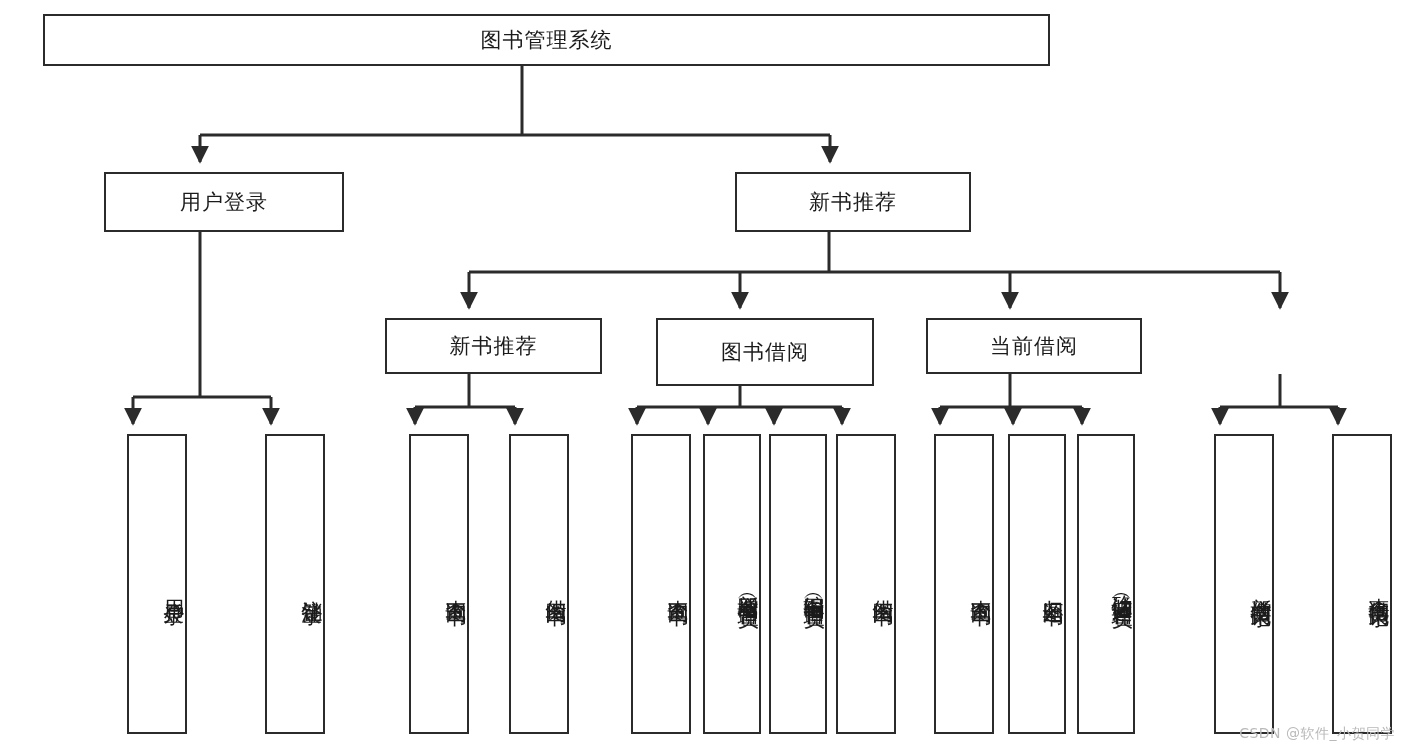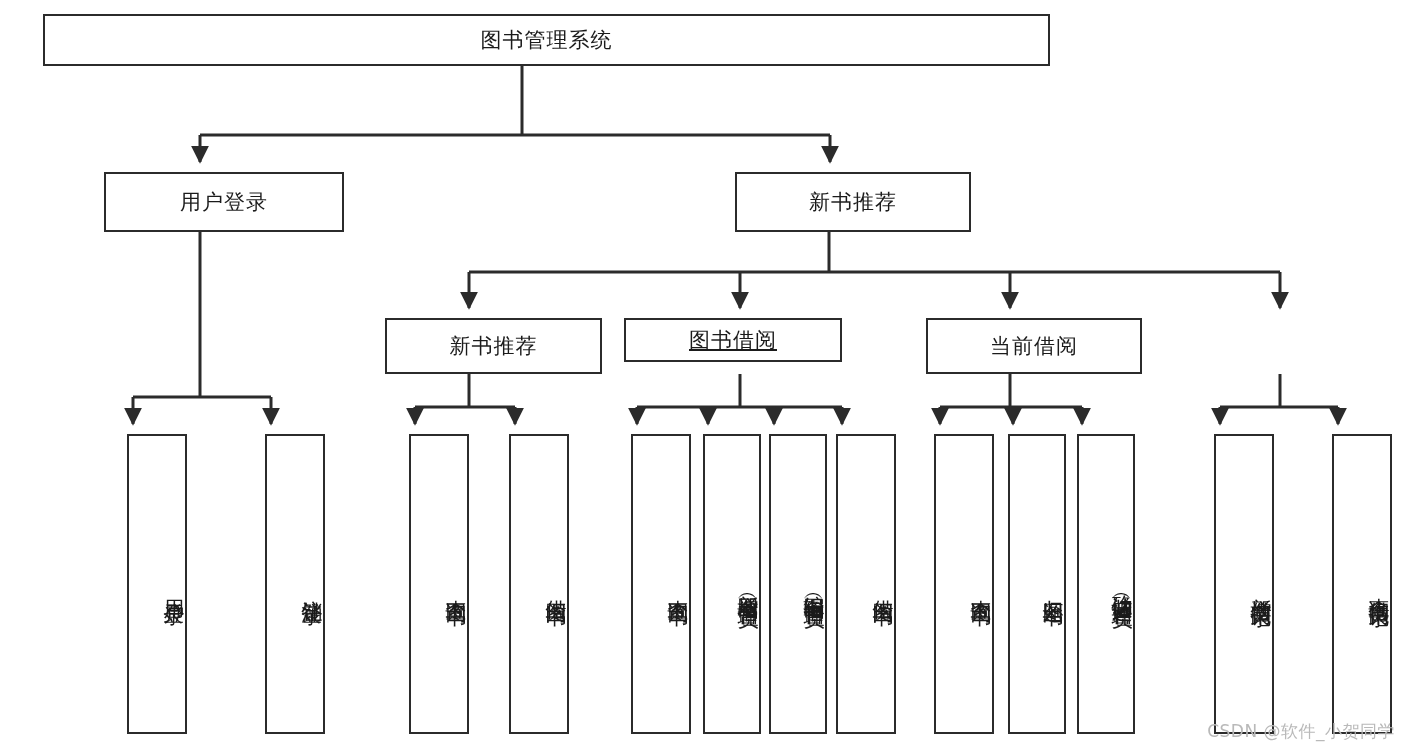--- a/index.html
+++ b/index.html
@@ -51,21 +51,21 @@
     left: 0;
     top: 0;
     width: 1405px;
     height: 747px;
     pointer-events: none;
   }
   .watermark {
     position: absolute;
     right: 10px;
     bottom: 4px;
-    font-size: 17px;
+    font-size: 14px;
     color: #b9b9b9;
     letter-spacing: 0.5px;
     white-space: nowrap;
   }
 </style>
 </head>
 <body>
 
 <div id="canvas">
 
@@ -126,21 +126,21 @@
   <div class="node horizontal" style="left: 80px; top: 172px; width: 240px; height: 60px;">
     <span class="label">用户登录</span>
   </div>
   <div class="node horizontal" style="left: 711px; top: 172px; width: 236px; height: 60px;">
     <span class="label">新书推荐</span>
   </div>
 
   <div class="node horizontal" style="left: 361px; top: 318px; width: 217px; height: 56px; text-align: right;">
     <span class="label">新书推荐</span>
   </div>
-  <div class="node horizontal" style="left: 600px; top: 318px; width: 218px; height: 44px; text-decoration: underline;">
+  <div class="node horizontal" style="left: 632px; top: 318px; width: 218px; height: 68px;">
     <span class="label">图书借阅</span>
   </div>
   <div class="node horizontal" style="left: 902px; top: 318px; width: 216px; height: 56px;">
     <span class="label">当前借阅</span>
   </div>
 
   <div class="node vertical" style="left: 103px; top: 434px; width: 60px; height: 300px;">
     <span class="label">用户登录</span>
   </div>
   <div class="node vertical" style="left: 241px; top: 434px; width: 60px; height: 300px;">

